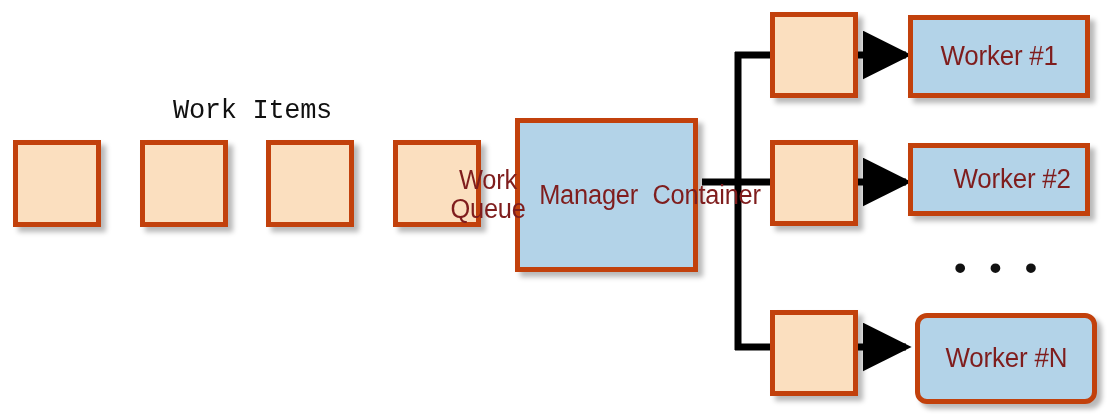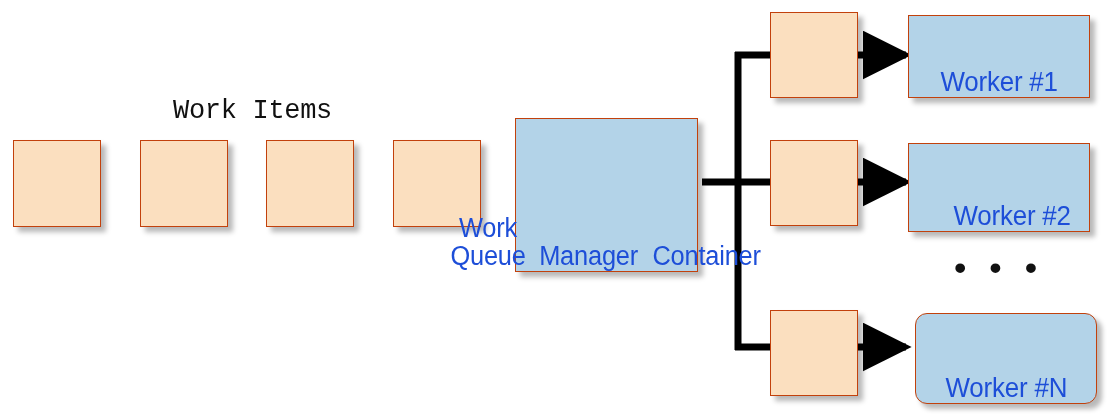--- a/index.html
+++ b/index.html
@@ -20,26 +20,26 @@
   #diagram-svg {
     position: absolute;
     left: 0;
     top: 0;
     width: 1117px;
     height: 419px;
   }
   .node-box {
     position: absolute;
     box-sizing: border-box;
-    border: 1px solid #c2410c;
+    border: 5px solid #c2410c;
     display: flex;
-    align-items: flex-end;
+    align-items: center;
     justify-content: center;
     text-align: center;
-    color: #1d4ed8;
+    color: #7f1d1d;
     line-height: 1.06;
     letter-spacing: -0.2px;
     box-shadow: 5px 5px 5px rgba(0,0,0,0.28);
   }
   .fill-peach { background: #fbdfbf; }
   .fill-blue  { background: #b3d3e8; }
 
   .label-static {
     position: absolute;
     color: #111111;
@@ -116,21 +116,21 @@
     <div class="manager-text">Container</div>
   </div>
 
   <div class="node-box fill-peach" style="left:770px; top:12px;  width:88px; height:86px;"></div>
   <div class="node-box fill-peach" style="left:770px; top:140px; width:88px; height:86px;"></div>
   <div class="node-box fill-peach" style="left:770px; top:310px; width:88px; height:86px;"></div>
 
   <div class="node-box fill-blue" style="left:908px; top:15px;  width:182px; height:83px;">
     <span class="worker-text">Worker #1</span>
   </div>
-  <div class="node-box fill-blue" style="left:908px; top:143px; width:182px; height:89px;padding-left:26px;">
+  <div class="node-box fill-blue" style="left:908px; top:143px; width:182px; height:73px;padding-left:26px;">
     <span class="worker-text">Worker #2</span>
   </div>
   <div class="node-box fill-blue" style="left:915px; top:313px; width:182px; height:91px;border-radius:12px;">
     <span class="worker-text">Worker #N</span>
   </div>
 
   <div id="ellipsis-group">• • •</div>
 
 </div>
 

